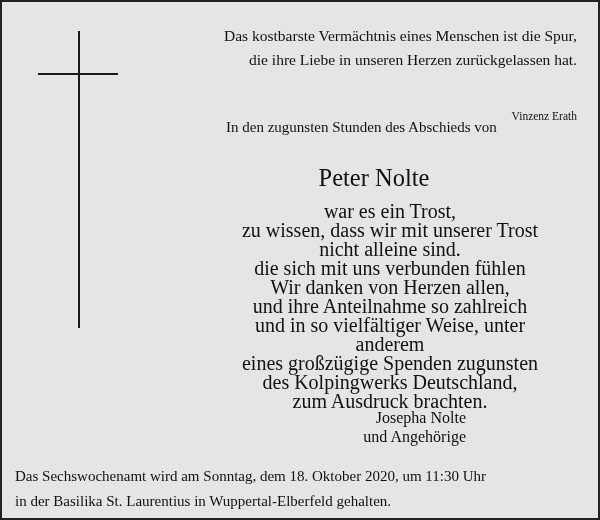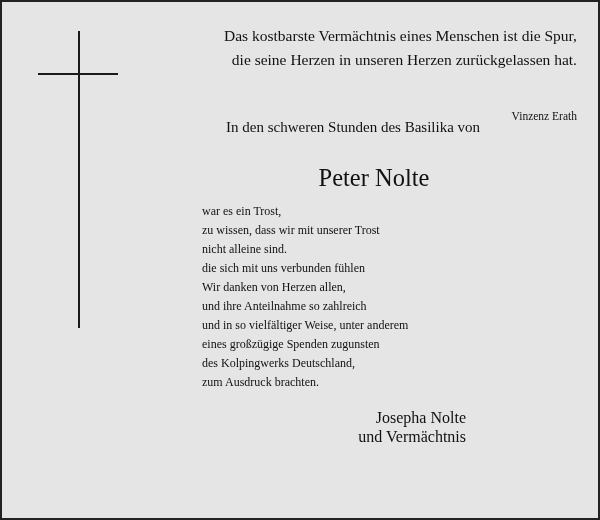--- a/index.html
+++ b/index.html
@@ -6,55 +6,59 @@
   body { width: 600px; height: 520px; position: relative; overflow: hidden;
          font-family: "Liberation Serif", "DejaVu Serif", serif; color: #111111; }
   .frame { position: absolute; left: 0; top: 0; width: 596px; height: 516px;
            border: 2px solid #222222; background: #e5e5e5; }
   .cross-v { position: absolute; left: 76px; top: 29px; width: 2px; height: 297px; background: #1a1a1a; }
   .cross-h { position: absolute; left: 36px; top: 71px; width: 80px; height: 2px; background: #1a1a1a; }
   .quote { position: absolute; right: 21px; top: 22px; text-align: right; font-size: 15.5px; line-height: 24px; }
   .quote-author { position: absolute; right: 21px; top: 72px; font-size: 11.5px; text-align: right; margin-top: 36px; }
   .intro { position: absolute; left: 224px; top: 117px; font-size: 15px; white-space: nowrap; }
   .name { position: absolute; left: 200px; width: 344px; top: 162px; font-size: 24.5px; text-align: center; }
-  .body-text { position: absolute; left: 200px; width: 344px; top: 200px; font-size: 12px; line-height: 19px; }
+  .body-text { position: absolute; left: 216px; width: 344px; top: 200px; font-size: 20px; line-height: 19px; text-align: center; }
   .signature { position: absolute; left: 280px; width: 184px; top: 406px; font-size: 16px; line-height: 19px; text-align: right; }
   .footer { position: absolute; left: 13px; top: 462px; font-size: 15px; line-height: 25px; white-space: nowrap; }
   .line { display: block; }
 </style>
 </head>
 <body>
 
 <div class="frame">
   <div>
     <div class="cross-v"></div>
     <div class="cross-h"></div>
   </div>
 
   <div class="quote">
     <span class="line">Das kostbarste Vermächtnis eines Menschen ist die Spur,</span>
-    <span class="line">die seine Herzen in unseren Herzen zurückgelassen hat.</span>
+    <span class="line">die ihre Liebe in unseren Herzen zurückgelassen hat.</span>
   </div>
   <div class="quote-author">Vinzenz Erath</div>
 
-  <div class="intro">In den schweren Stunden des Basilika von</div>
+  <div class="intro">In den zugunsten Stunden des Abschieds von</div>
 
   <div class="name">Peter Nolte</div>
 
   <div class="body-text">
     <span class="line">war es ein Trost,</span>
     <span class="line">zu wissen, dass wir mit unserer Trost</span>
     <span class="line">nicht alleine sind.</span>
     <span class="line">die sich mit uns verbunden fühlen</span>
     <span class="line">Wir danken von Herzen allen,</span>
     <span class="line">und ihre Anteilnahme so zahlreich</span>
     <span class="line">und in so vielfältiger Weise, unter anderem</span>
     <span class="line">eines großzügige Spenden zugunsten</span>
     <span class="line">des Kolpingwerks Deutschland,</span>
     <span class="line">zum Ausdruck brachten.</span>
   </div>
 
   <div class="signature">
     <span class="line">Josepha Nolte</span>
-    <span class="line">und Vermächtnis</span>
+    <span class="line">und Angehörige</span>
   </div>
 
+  <div class="footer">
+    <span class="line">Das Sechswochenamt wird am Sonntag, dem 18. Oktober 2020, um 11:30 Uhr</span>
+    <span class="line">in der Basilika St. Laurentius in Wuppertal-Elberfeld gehalten.</span>
+  </div>
 </div>
 
 </body></html>

